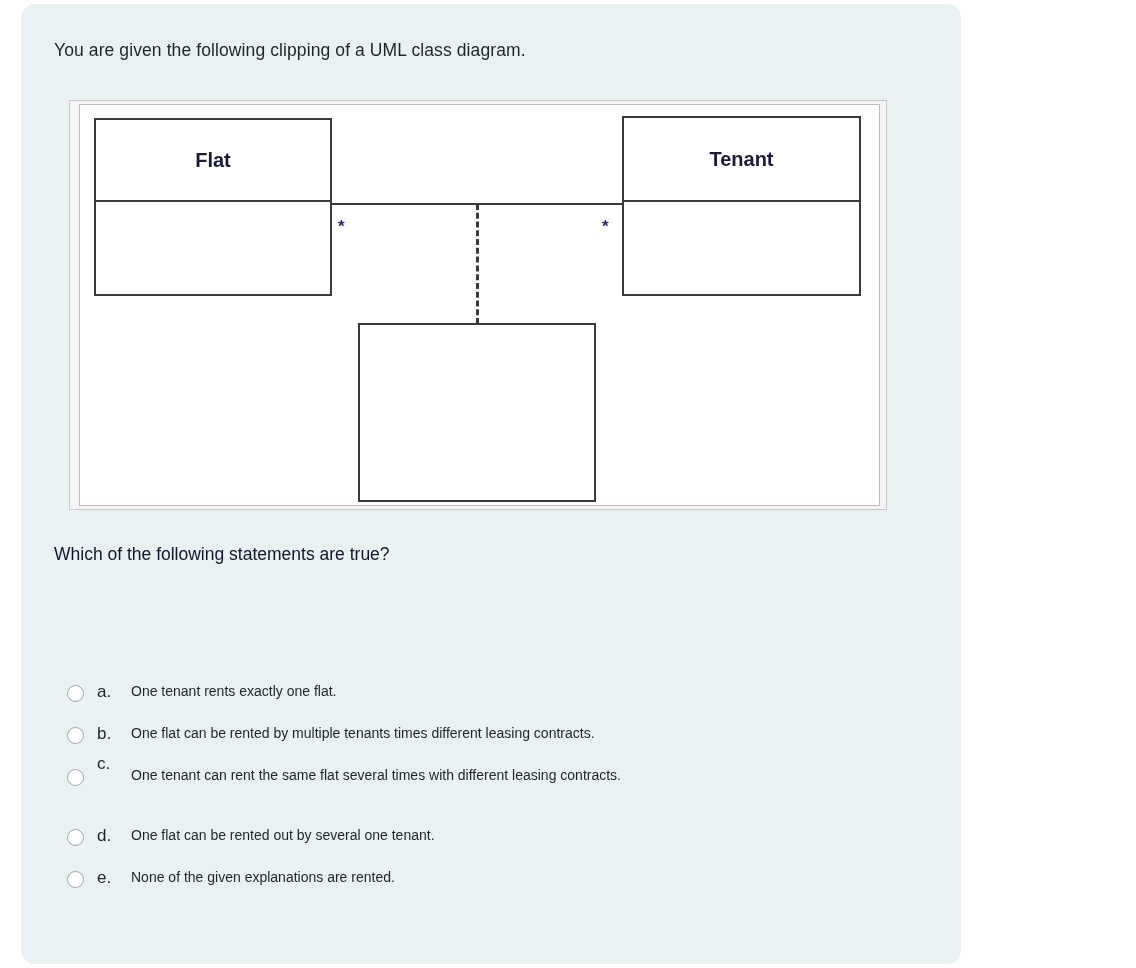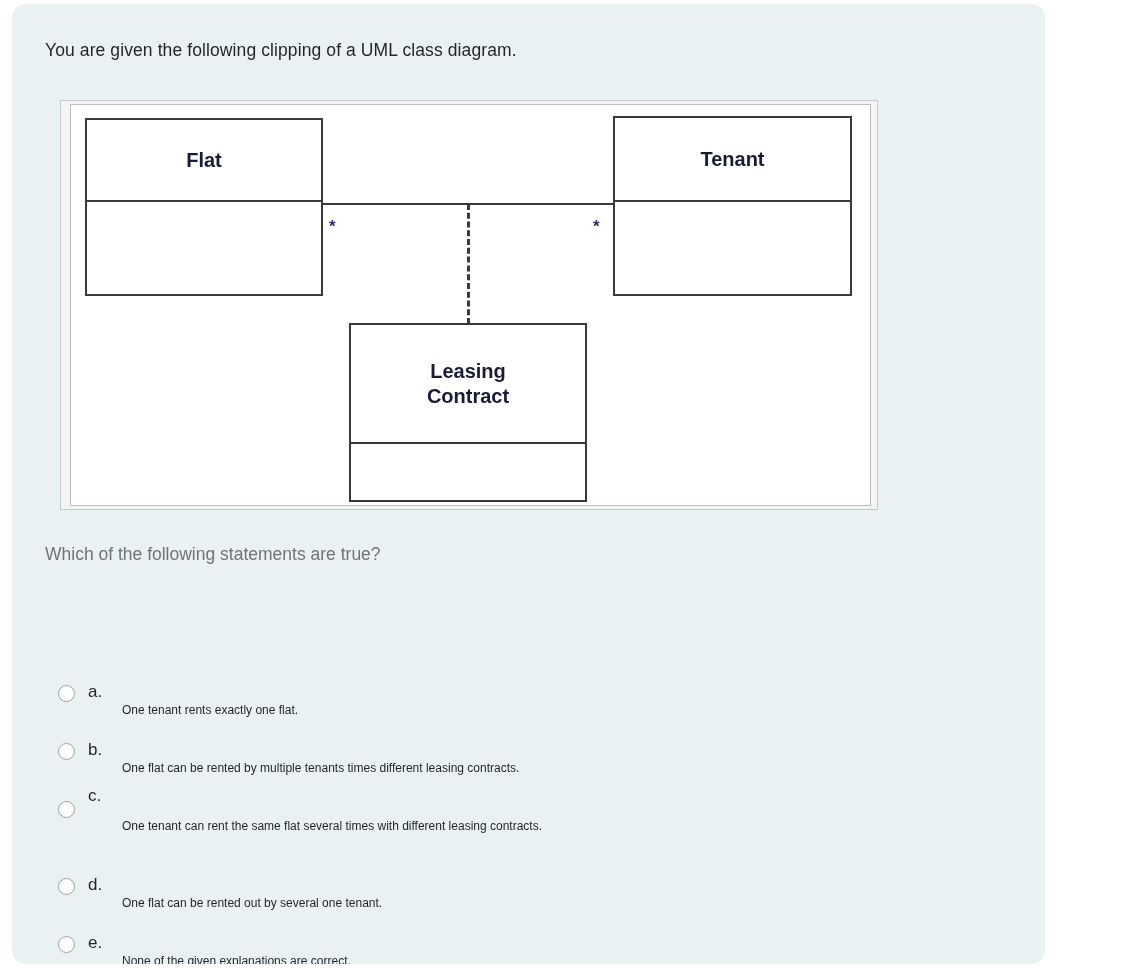--- a/index.html
+++ b/index.html
@@ -9,23 +9,23 @@
   }
   body {
     width: 1136px;
     height: 968px;
     font-family: "Liberation Sans", sans-serif;
     -webkit-font-smoothing: antialiased;
   }
 
   .page-card {
     position: absolute;
-    left: 12px;
+    left: 21px;
     top: 4px;
-    width: 1033px;
+    width: 940px;
     height: 960px;
     background: #e9f1f3;
     border-radius: 14px;
     overflow: hidden;
   }
 
   .intro-text {
     position: absolute;
     left: 33px;
     top: 36px;
@@ -131,21 +131,21 @@
   }
   #mult-flat   { left: 258px; top: 113px; }
   #mult-tenant { left: 522px; top: 113px; }
 
   
   .question-text {
     position: absolute;
     left: 33px;
     top: 540px;
     font-size: 17.5px;
-    color: #737373;
+    color: #0f172a;
     white-space: nowrap;
   }
 
   
   .options {
     position: absolute;
     left: 46px;
     top: 678px;
     width: 1040px;
   }
@@ -166,24 +166,23 @@
   }
   .opt-letter {
     flex: 0 0 auto;
     width: 34px;
     margin-left: 13px;
     font-size: 17px;
     color: #1f2428;
   }
   .opt-text {
     flex: 1 1 auto;
-    font-size: 12px;
+    font-size: 14px;
     color: #1f2428;
     line-height: 1.35;
-    margin-top: 20px;
   }
   
   .option-row.offset .opt-letter { margin-top: -12px; }
   .option-row.offset { margin-bottom: 30px; }
   .option-row.gap-after { margin-bottom: 40px; }
 </style>
 </head>
 <body>
 
 <div class="page-card">
@@ -203,24 +202,20 @@
         <div class="uml-title">Flat</div>
         <div class="uml-body"></div>
       </div>
 
       <div class="uml-box" id="box-tenant">
         <div class="uml-title">Tenant</div>
         <div class="uml-body"></div>
       </div>
 
       <div class="uml-box" id="box-contract">
-        <div class="uml-title">
-          <span>Leasing</span>
-          <span>Contract</span>
-        </div>
         <div class="uml-body"></div>
       </div>
 
     </div>
   </div>
 
   <div class="question-text">Which of the following statements are true?</div>
 
   <div class="options">
 
@@ -244,18 +239,18 @@
 
     <div class="option-row">
       <div class="radio"></div>
       <div class="opt-letter">d.</div>
       <div class="opt-text">One flat can be rented out by several one tenant.</div>
     </div>
 
     <div class="option-row">
       <div class="radio"></div>
       <div class="opt-letter">e.</div>
-      <div class="opt-text">None of the given explanations are correct.</div>
+      <div class="opt-text">None of the given explanations are rented.</div>
     </div>
 
   </div>
 
 </div>
 
 </body></html>

